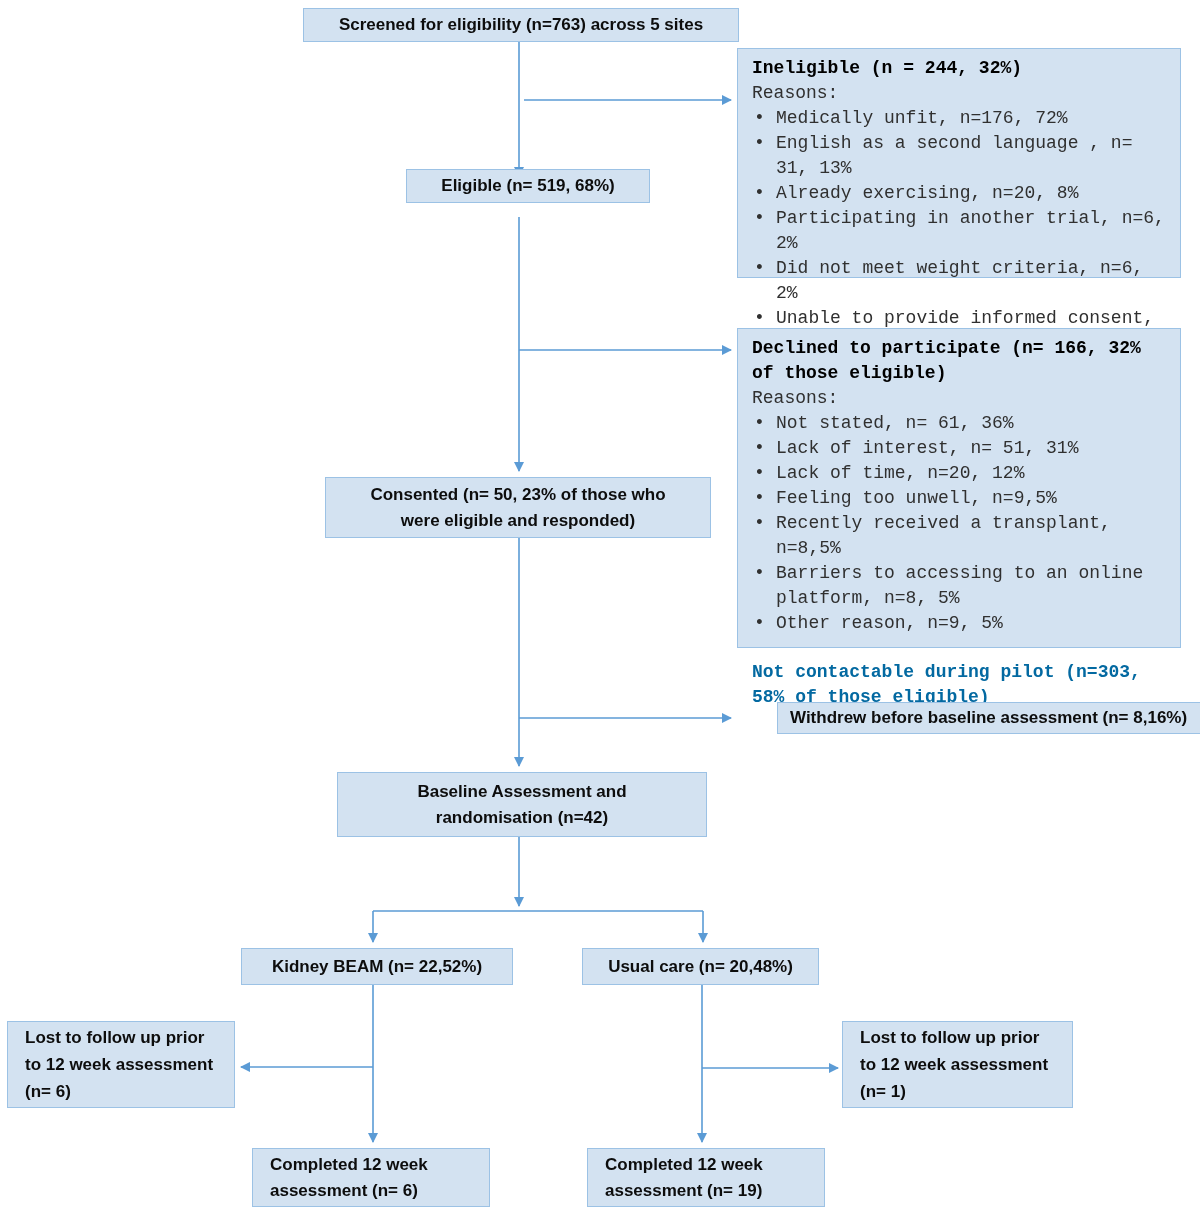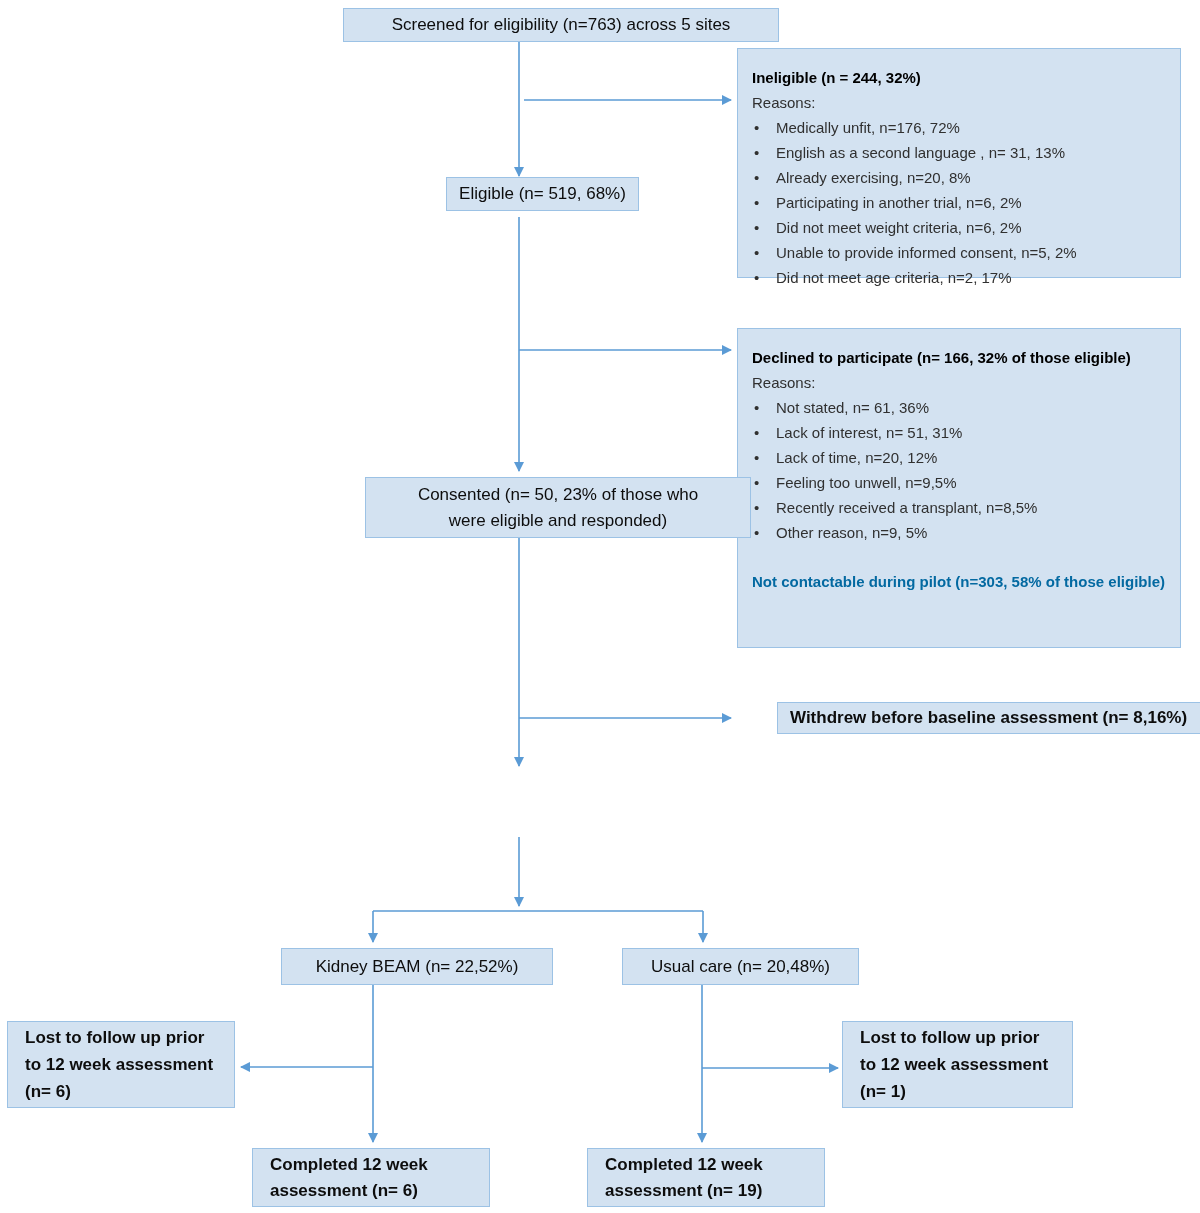--- a/index.html
+++ b/index.html
@@ -24,39 +24,39 @@
     background: #d3e2f1;
     border: 1.5px solid #9cc2e5;
     color: #1a1a1a;
   }
   .center-box {
     display: flex;
     flex-direction: column;
     align-items: center;
     justify-content: center;
     text-align: right;
-    font-weight: normal;
+    font-weight: bold;
     font-size: 17px;
     line-height: 26px;
     color: #0d0d0d;
-    margin-left: 40px;
   }
   .left-box {
     font-weight: bold;
     font-size: 17px;
     color: #0d0d0d;
     display: flex;
     flex-direction: column;
     justify-content: center;
   }
   .detail-box {
-    padding: 16px 14px;
-    font-size: 15px;
+    padding: 7px 14px;
+    font-size: 18px;
     line-height: 25px;
     color: #303030;
+    font-family: Liberation Mono, monospace;
   }
   .detail-title {
     font-weight: bold;
     color: #000000;
   }
   .detail-box ul {
     margin: 0;
     padding: 0;
     list-style: none;
   }
@@ -113,47 +113,52 @@
       <li>Medically unfit, n=176, 72%</li>
       <li>English as a second language , n= 31, 13%</li>
       <li>Already exercising, n=20, 8%</li>
       <li>Participating in another trial, n=6, 2%</li>
       <li>Did not meet weight criteria, n=6, 2%</li>
       <li>Unable to provide informed consent, n=5, 2%</li>
       <li>Did not meet age criteria, n=2, 17%</li>
     </ul>
   </div>
 
-  <div class="box center-box" style="left:406px; top:177px; width:193px; height:34px;">
+  <div class="box center-box" style="left:406px; top:169px; width:244px; height:34px;">
     <span>Eligible (n= 519, 68%)</span>
   </div>
 
   <div class="box detail-box" style="left:737px; top:328px; width:444px; height:320px;">
     <div class="detail-title">Declined to participate (n= 166, 32% of those eligible)</div>
     <div>Reasons:</div>
     <ul>
       <li>Not stated, n= 61, 36%</li>
       <li>Lack of interest, n= 51, 31%</li>
       <li>Lack of time, n=20, 12%</li>
       <li>Feeling too unwell, n=9,5%</li>
       <li>Recently received a transplant, n=8,5%</li>
+      <li>Barriers to accessing to an online platform, n=8, 5%</li>
       <li>Other reason, n=9, 5%</li>
     </ul>
     <div class="detail-note">Not contactable during pilot (n=303, 58% of those eligible)</div>
   </div>
 
   <div class="box center-box" style="left:325px; top:477px; width:386px; height:61px;">
     <div>Consented (n= 50, 23% of those who</div>
     <div>were eligible and responded)</div>
   </div>
 
   <div class="box left-box" style="left:777px; top:702px; width:458px; height:32px; padding-left:12px;">
     <span>Withdrew before baseline assessment (n= 8,16%)</span>
   </div>
 
+  <div class="box center-box" style="left:337px; top:772px; width:370px; height:65px;">
+    <div>Baseline Assessment and</div>
+    <div>randomisation  (n=42)</div>
+  </div>
 
   <div class="box center-box" style="left:241px; top:948px; width:272px; height:37px;">
     <span>Kidney BEAM (n= 22,52%)</span>
   </div>
 
   <div class="box center-box" style="left:582px; top:948px; width:237px; height:37px;">
     <span>Usual care (n= 20,48%)</span>
   </div>
 
   <div class="box left-box" style="left:7px; top:1021px; width:228px; height:87px; padding-left:17px; line-height:27px;">

